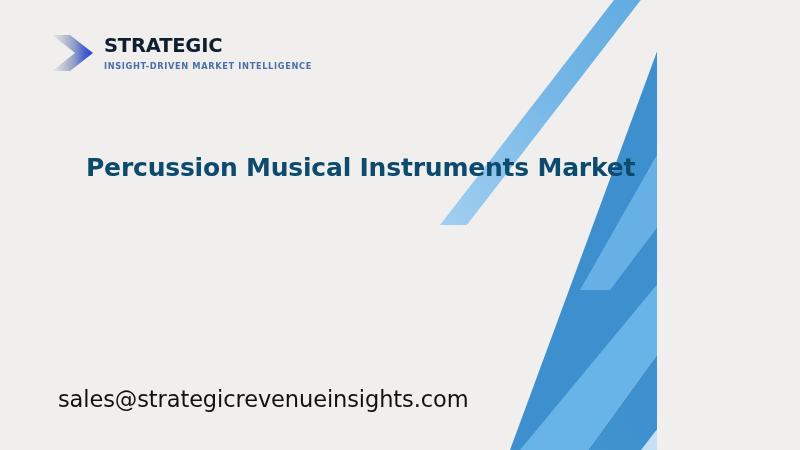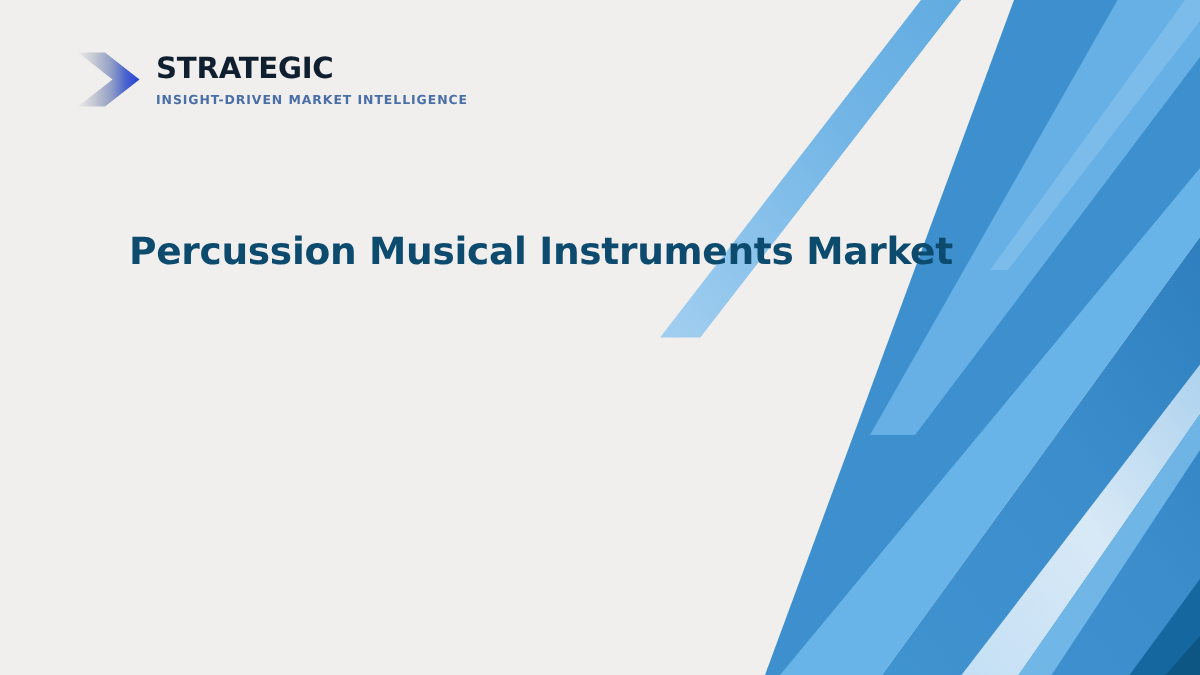--- a/index.html
+++ b/index.html
@@ -10,21 +10,21 @@
   body {
     width: 800px;
     height: 450px;
     background: #f0efed;
     font-family: "DejaVu Sans", sans-serif;
     overflow: hidden;
   }
 
   #cover {
     position: relative;
-    width: 800px;
+    width: 657px;
     height: 450px;
     background: #f0efed;
     overflow: hidden;
   }
 
   
   #decor {
     position: absolute;
     top: 0;
     left: 0;
@@ -194,14 +194,15 @@
 
     <div id="logo-text">
       <div class="logo-line">STRATEGIC</div>
       <div id="logo-tagline">INSIGHT-DRIVEN MARKET INTELLIGENCE</div>
     </div>
 
   </div>
 
   <div id="title">Percussion Musical Instruments Market</div>
 
+  <div id="email">sales@strategicrevenueinsights.com</div>
 
 </div>
 
 </body></html>

